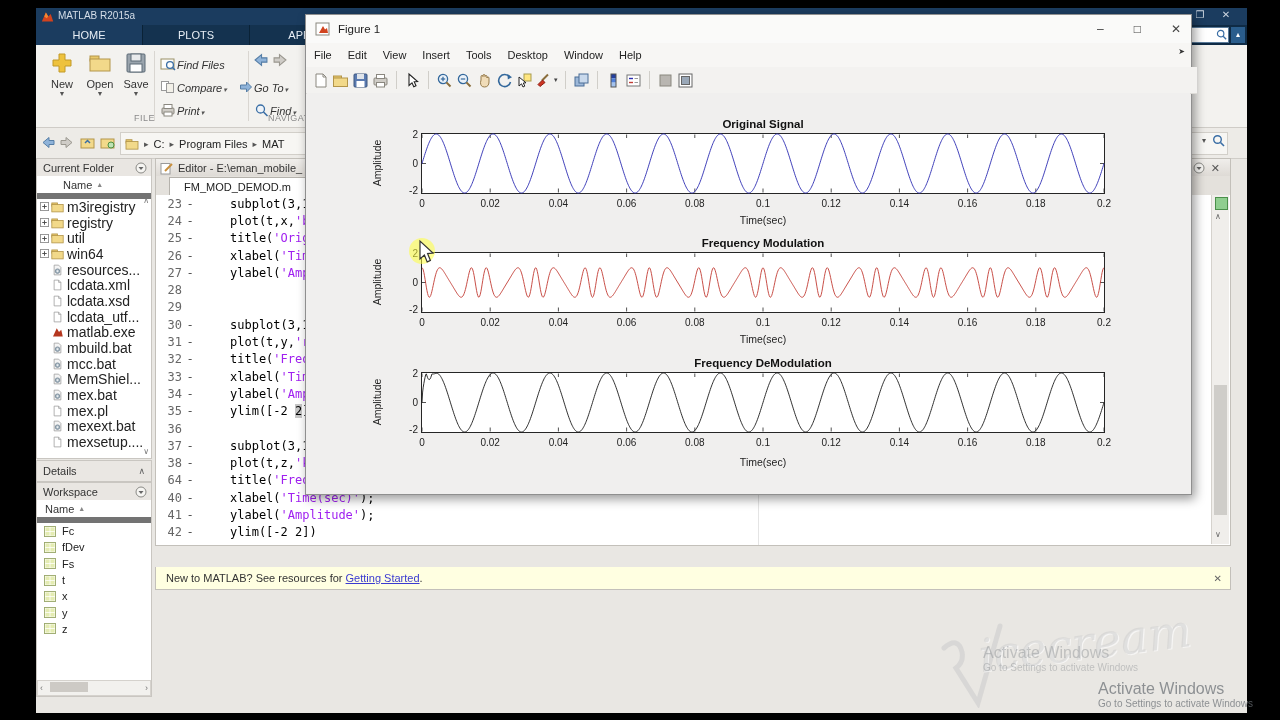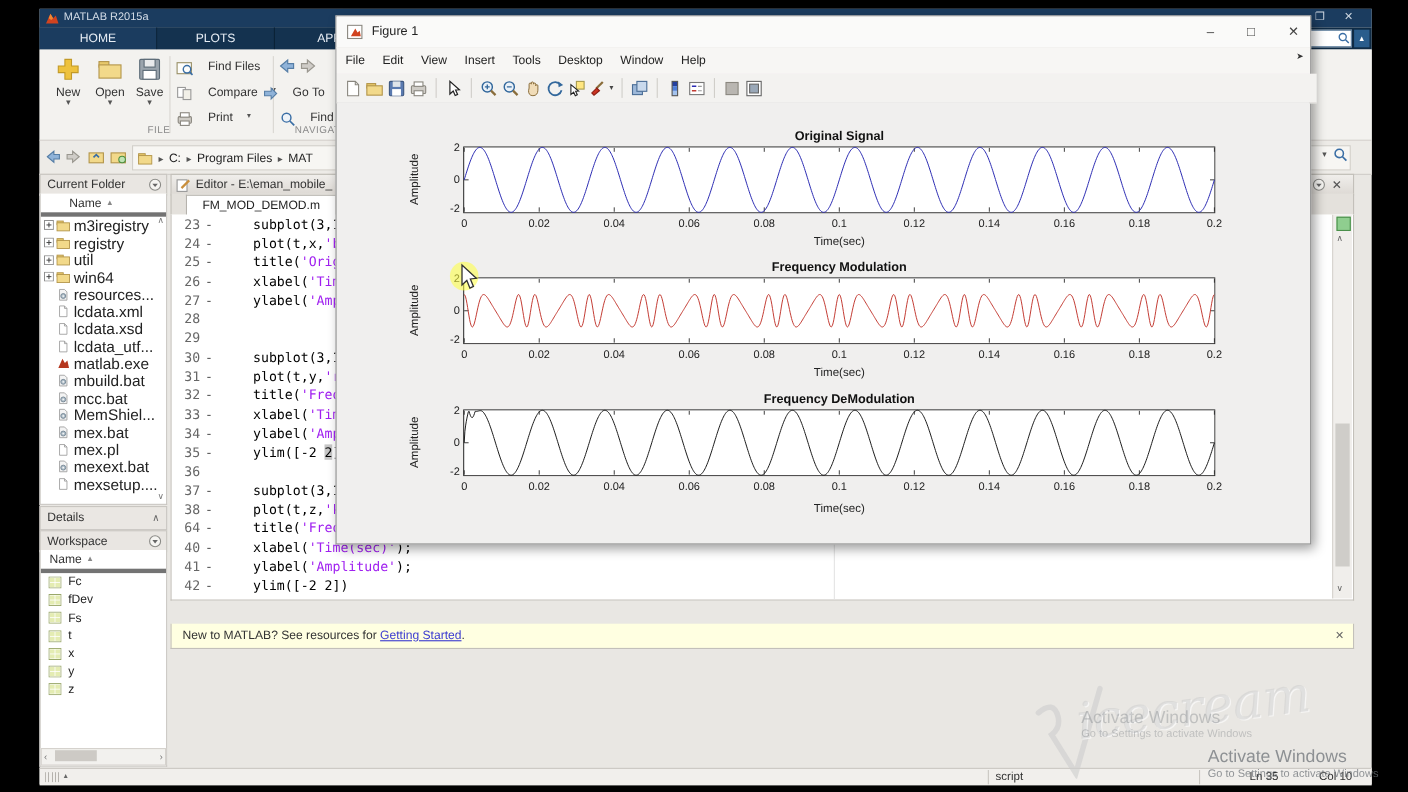--- a/index.html
+++ b/index.html
@@ -21,34 +21,34 @@
           border-right:1px solid #0a2236;background:#14324f;}
   .ml-tab.active{background:#1b3c5f;}
   #tab-right{right:2px;top:18px;height:17px;display:flex;align-items:center;gap:2px;}
   #doc-search{width:40px;height:14px;background:#fff;border:1px solid #5a7b9a;display:flex;align-items:center;justify-content:flex-end;padding-right:1px;}
   #ribbon-collapse{width:14px;height:16px;background:#2a5d8c;color:#fff;font-size:8px;text-align:center;line-height:16px;}
 
   #toolstrip{left:0;top:37px;width:1211px;height:82px;background:#f3f2ef;border-bottom:1px solid #cfccc7;}
   .ts-big{position:absolute;top:6px;width:36px;height:66px;display:flex;flex-direction:column;align-items:center;}
   .ts-big .lbl{font-size:11px;color:#333;margin-top:3px;}
   .ts-big .car{font-size:7px;color:#555;margin-top:0px;}
-  .ts-small{position:absolute;height:16px;display:flex;align-items:flex-start;gap:13px;font-size:11px;color:#333;white-space:nowrap;}
+  .ts-small{position:absolute;height:16px;display:flex;align-items:flex-end;gap:1px;font-size:11px;color:#333;white-space:nowrap;font-style:italic;}
   .ts-sec-label{position:absolute;top:68px;font-size:9px;color:#8b8b8b;letter-spacing:.5px;}
   .ts-div{position:absolute;top:6px;width:1px;height:70px;background:#d9d6d1;}
 
   #crumbbar{left:0;top:120px;width:1211px;height:30px;background:#edebe7;border-bottom:1px solid #d0cdc8;}
   #crumb-field{position:absolute;left:84px;top:4px;width:1106px;height:21px;background:#f7f6f3;border:1px solid #d2cfc9;
                display:flex;align-items:center;font-size:11px;color:#222;}
   .crumb-sep{color:#555;font-size:9px;margin:0 5px;}
   #crumb-right{position:absolute;right:22px;top:6px;display:flex;gap:6px;align-items:center;}
 
   .panel-hdr{background:#e9e6e2;border:1px solid #c9c6c1;font-size:11px;color:#333;display:flex;align-items:center;}
   .panel-hdr .t{flex:1;padding-left:6px;}
   .panel-body{background:#fff;border:1px solid #c9c6c1;border-top:none;}
-  .colhdr{font-size:11px;color:#333;border-bottom:4px solid #737373;display:flex;align-items:center;padding-left:26px;gap:4px;}
+  .colhdr{font-size:11px;color:#333;border-bottom:6px solid #737373;display:flex;align-items:center;padding-left:26px;gap:4px;}
   .sort{font-size:7px;color:#888;}
 
   #cf-panel-hdr{left:0;top:150px;width:114px;height:18px;}
   #cf-body{left:0;top:168px;width:114px;height:282px;overflow:hidden;}
   .cf-row{height:15.7px;display:flex;align-items:center;font-size:14px;color:#222;white-space:nowrap;}
   .cf-exp{width:9px;height:9px;margin-left:3px;flex:none;}
   .cf-ico{width:13px;height:12px;margin-left:2px;flex:none;}
   .cf-lbl{margin-left:3px;}
 
   #details-bar{left:0;top:452px;width:114px;height:20px;background:#eae7e3;border:1px solid #c9c6c1;
@@ -687,29 +687,20 @@
         <span id="ed-thumb"></span>
         <span id="ed-down">∨</span>
       </div>
     </div>
 
     <div id="cw-banner" class="abs">
       <span style="padding-left:10px;"><span>New to MATLAB? See resources for </span><a href="#">Getting Started</a><span>.</span></span>
       <span style="position:absolute;right:8px;font-size:10px;color:#666;">✕</span>
     </div>
 
-    <div id="statusbar" class="abs">
-      <span id="sb-grip"></span>
-      <span id="sb-grip-car">▴</span>
-      <span class="sb-div" style="left:862px;"></span>
-      <span class="abs" style="left:869px;top:1px;">script</span>
-      <span class="sb-div" style="left:1054px;"></span>
-      <span class="abs" style="left:1100px;top:1px;">Ln 35</span>
-      <span class="abs" style="left:1163px;top:1px;">Col 10</span>
-    </div>
   </div>
 
   <div id="figwin" class="abs">
     <div id="fig-titlebar" class="abs">
       <span class="ic" style="width:15px;height:14px;margin-left:9px;">
           <svg viewBox="0 0 15 14">
             <rect x="1" y="1" width="13" height="12" fill="#fff" stroke="#8a877f"></rect>
             <polygon points="4,11 8,4 10,7.5 12,6 13,11" fill="#d1431f"></polygon>
           </svg>
         </span>

